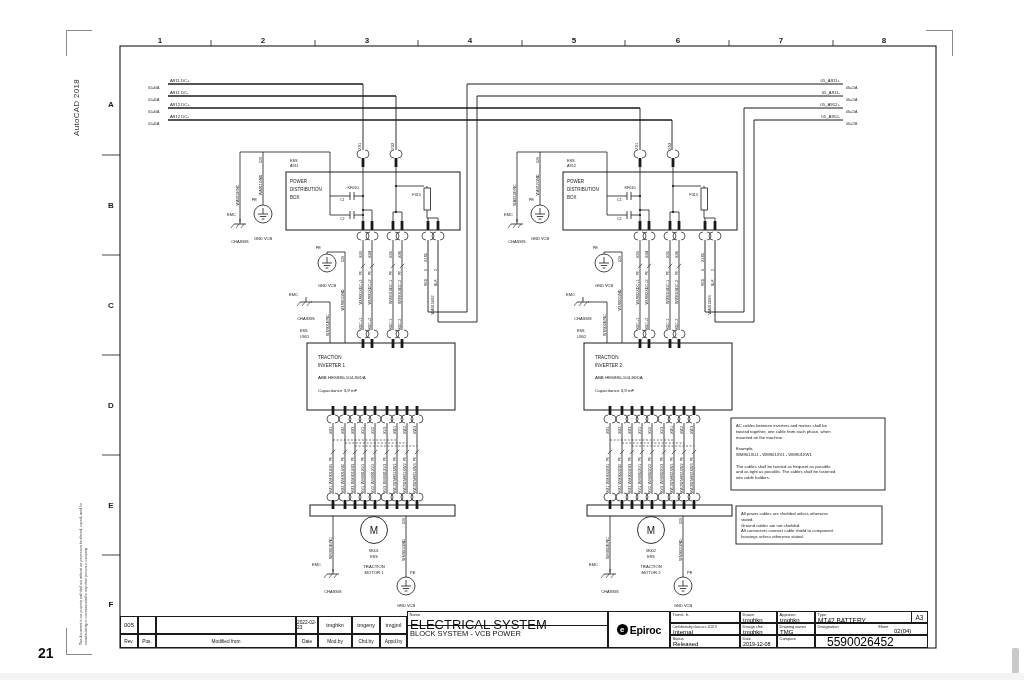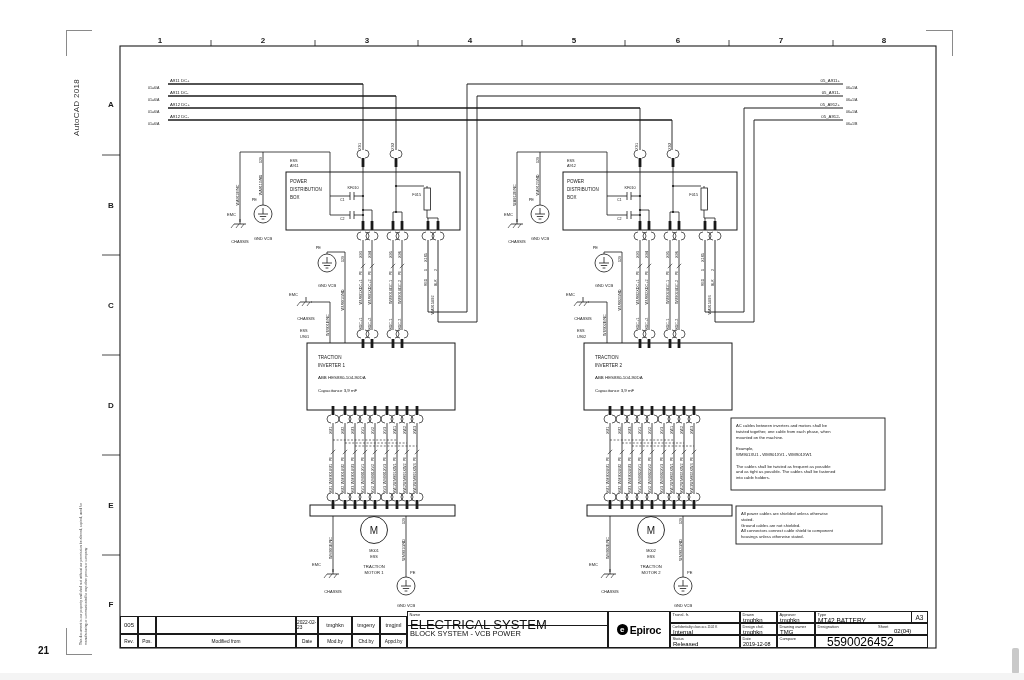--- a/index.html
+++ b/index.html
@@ -7,21 +7,21 @@
         font-family:"Liberation Sans",sans-serif;color:#111;}
   .crop{position:absolute;background:#8a8a8a;}
   svg{position:absolute;left:0;top:0;}
   svg text{font-family:"Liberation Sans",sans-serif;}
   
   .cell{position:absolute;border:0.8px solid #1a1a1a;box-sizing:border-box;background:#fff;}
   .cap{position:absolute;left:1.5px;top:0.5px;font-size:4px;line-height:4.5px;color:#222;white-space:nowrap;}
   .val{position:absolute;left:2px;top:5px;font-size:6px;line-height:7px;color:#000;white-space:nowrap;}
   .ctr{display:flex;align-items:center;justify-content:center;font-size:6px;}
   .revcap{display:flex;align-items:center;justify-content:center;font-size:4.8px;color:#111;}
-  .pagenum{position:absolute;left:38px;top:645px;font-size:10px;font-weight:bold;color:#111;}
+  .pagenum{position:absolute;left:38px;top:645px;font-size:14px;font-weight:bold;color:#111;}
   .vtext{position:absolute;transform:rotate(-90deg);transform-origin:0 0;white-space:nowrap;}
   .autocad{left:72px;top:136px;font-size:8px;color:#333;letter-spacing:.3px;}
   .disclaimer{left:79px;top:645px;font-size:3.4px;line-height:4.7px;color:#444;white-space:normal;width:152px;}
   .logo{display:flex;align-items:center;justify-content:center;gap:2px;height:100%;}
   .logodot{width:11px;height:11px;border-radius:50%;background:#000;color:#fff;display:flex;
            align-items:center;justify-content:center;font-size:8px;font-weight:bold;}
   .logotext{font-size:10.5px;font-weight:800;letter-spacing:-.2px;color:#000;}
   .thumb{position:absolute;left:1012px;top:648px;width:7px;height:26px;background:#c9c9c9;border-radius:2px;}
   .botstrip{position:absolute;left:0;top:673px;width:1024px;height:7px;background:#f4f4f4;}
 </style>

